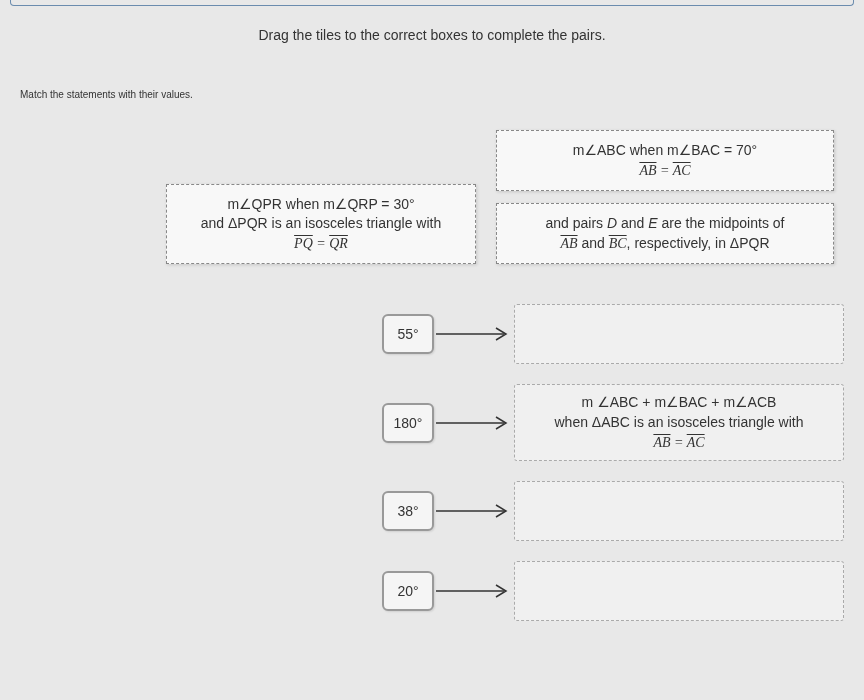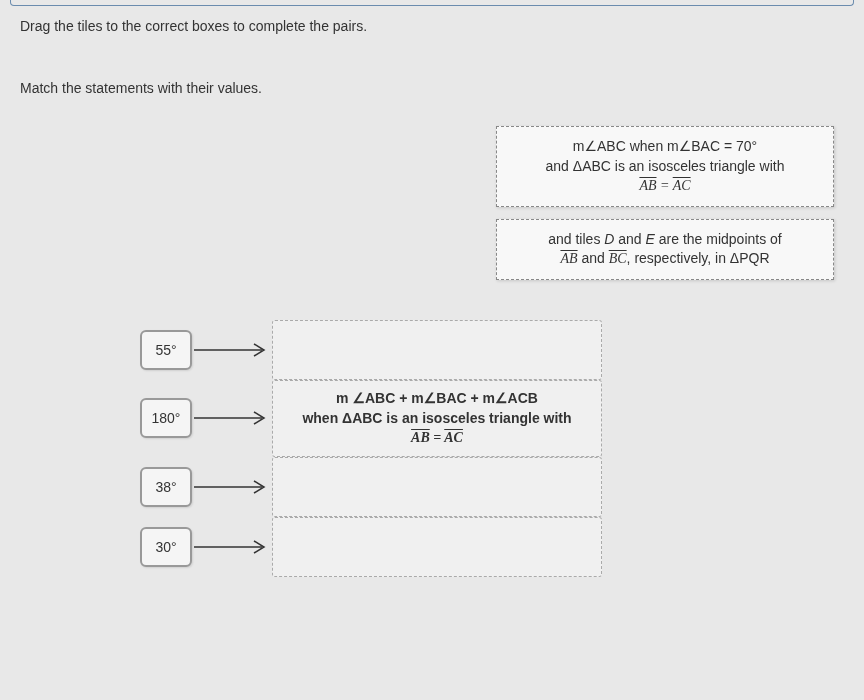--- a/index.html
+++ b/index.html
@@ -16,27 +16,28 @@
       position: absolute;
       top: 0;
       left: 10px;
       right: 10px;
       height: 6px;
       border: 1px solid #6b8cae;
       border-top: none;
       border-radius: 0 0 4px 4px;
     }
     .instructions {
-      margin-top: 10px;
+      margin-top: 19px;
       margin-bottom: 16px;
       font-size: 14px;
+      text-align: center;
     }
     .sub-instructions {
       margin-bottom: 30px;
-      font-size: 14px;
+      font-size: 10px;
       margin-top: 46px;
     }
     .tiles-area {
       display: flex;
       justify-content: flex-end;
       gap: 20px;
       margin-bottom: 40px;
       padding-right: 10px;
     }
     .tiles-col-right {
@@ -66,21 +67,22 @@
       font-family: 'Times New Roman', serif;
     }
     .overline {
       text-decoration: overline;
       font-style: italic;
       font-family: 'Times New Roman', serif;
     }
     .pairs-area {
       display: flex;
       flex-direction: column;
-      align-items: flex-start;
+      gap: 20px;
+      align-items: flex-end;
       margin-left: 120px;
     }
     .pair-row {
       display: flex;
       align-items: center;
       gap: 0;
     }
     .value-box {
       border: 2px solid #999;
       border-radius: 6px;
@@ -104,50 +106,59 @@
       min-height: 60px;
       width: 330px;
       padding: 8px;
       text-align: center;
       font-size: 14px;
       line-height: 1.4;
       display: flex;
       flex-direction: column;
       justify-content: center;
       border-radius: 3px;
-      font-weight: bold;
     }
     .cursor-icon {
       display: inline-block;
       width: 16px;
       height: 16px;
       position: relative;
       top: 2px;
     }
   </style>
 </head>
 <body>
 
 <div class="top-border"></div>
 
 <div class="instructions">Drag the tiles to the correct boxes to complete the pairs.</div>
 <div class="sub-instructions">Match the statements with their values.</div>
 
 <div class="tiles-area">
+  <div class="tiles-col-left">
+    <div class="tile">
+      <div>m∠QPR when m∠QRP = 30°</div>
+      <div>
+        <span>and ΔPQR is an isosceles triangle with</span>
+      </div>
+      <div>
+        <span class="overline">PQ</span><span class="math-line"> = </span><span class="overline">QR</span>
+      </div>
+    </div>
+  </div>
   <div class="tiles-col-right">
     <div class="tile">
       <div>m∠ABC when m∠BAC = 70°</div>
-      <div>and ΔABC is an isosceles triangle with</div>
       <div>
         <span class="overline">AB</span><span class="math-line"> = </span><span class="overline">AC</span>
       </div>
     </div>
     <div class="tile">
       <div>
-        <span>and tiles </span><i>D</i><span> and </span><i>E</i><span> are the midpoints of</span>
+        <span>and pairs </span><i>D</i><span> and </span><i>E</i><span> are the midpoints of</span>
       </div>
       <div>
         <span class="overline">AB</span><span> and </span><span class="overline">BC</span><span>, respectively, in ΔPQR</span>
       </div>
     </div>
   </div>
 </div>
 
 <div class="pairs-area">
 
@@ -178,21 +189,21 @@
   <div class="pair-row">
     <div class="value-box">38°</div>
     <svg class="arrow-svg" viewBox="0 0 80 20">
         <line x1="2" y1="10" x2="70" y2="10" stroke="#333" stroke-width="1.5"></line>
         <polyline points="62,4 72,10 62,16" fill="none" stroke="#333" stroke-width="1.5"></polyline>
       </svg>
     <div class="drop-zone"></div>
   </div>
 
   <div class="pair-row">
-    <div class="value-box">30°</div>
+    <div class="value-box">20°</div>
     <svg class="arrow-svg" viewBox="0 0 80 20">
         <line x1="2" y1="10" x2="70" y2="10" stroke="#333" stroke-width="1.5"></line>
         <polyline points="62,4 72,10 62,16" fill="none" stroke="#333" stroke-width="1.5"></polyline>
       </svg>
     <div class="drop-zone"></div>
   </div>
 
 </div>
 
 </body></html>

